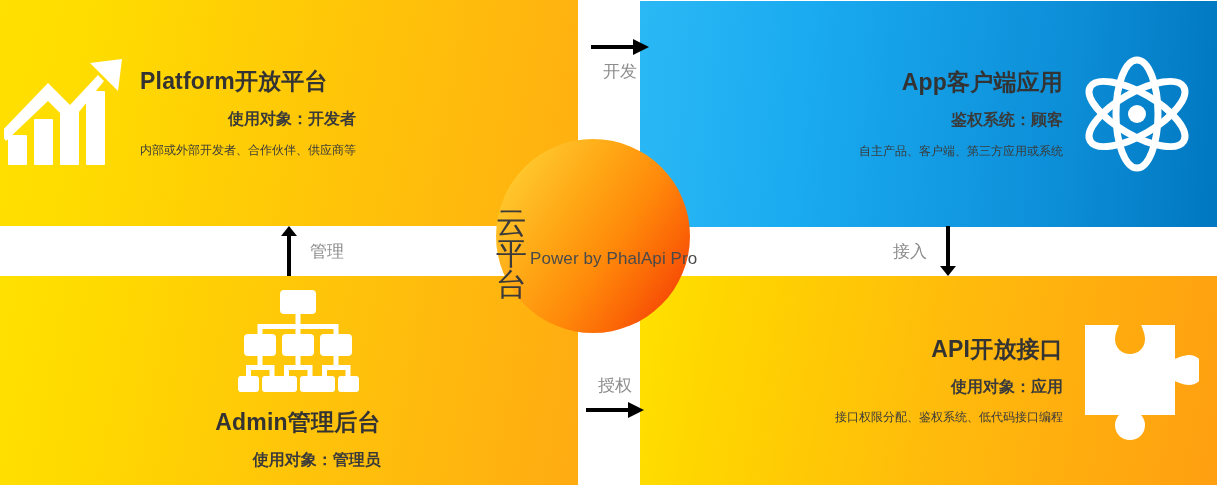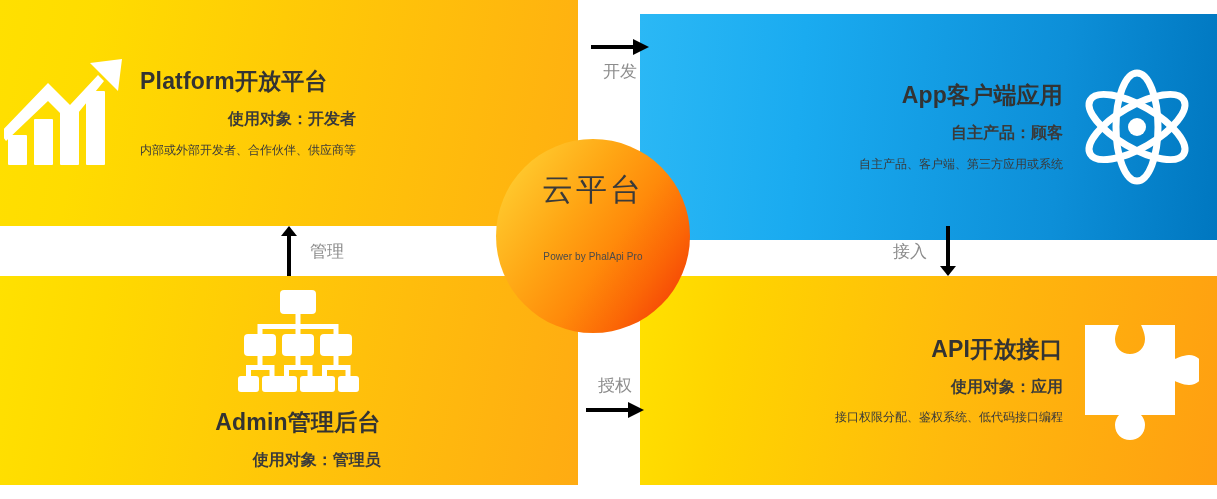--- a/index.html
+++ b/index.html
@@ -29,21 +29,21 @@
     box-sizing: border-box;
     display: flex;
     align-items: center;
   }
   .panel-tl {
     left: 0; top: 0; width: 578px; height: 226px;
     background: linear-gradient(100deg, #ffe000 0%, #ffdc00 16%, #ffc807 52%, #ffaf11 100%);
     justify-content: flex-start;
   }
   .panel-tr {
-    left: 640px; top: 14px; width: 577px; height: 226px;
+    left: 640px; top: 1px; width: 577px; height: 226px;
     background: linear-gradient(95deg, #2bb8f5 0%, #1aabf0 28%, #0d8fd8 72%, #0077c0 100%);
     justify-content: flex-end;
     padding-right: 14px;
   }
   .panel-bl {
     left: 0; top: 276px; width: 578px; height: 209px;
     background: linear-gradient(100deg, #ffe100 0%, #ffd900 18%, #ffc30a 56%, #ffab12 100%);
     justify-content: flex-start;
     padding-left: 18px;
     flex-direction: column;
@@ -110,35 +110,35 @@
     border-radius: 50%;
     background: linear-gradient(125deg,
         #ffd93b 0%,
         #ffc228 17%,
         #ffa614 38%,
         #ff8a0a 58%,
         #fb6606 76%,
         #f44106 92%,
         #f03304 100%);
     display: flex;
-    flex-direction: column;
+    flex-direction: row;
     align-items: center;
     z-index: 6;
   }
   #hub-title {
     margin-top: 35px;
     font-size: 31px;
     font-weight: normal;
     color: #3a3a3a;
     letter-spacing: 3px;
     line-height: 1;
   }
   #hub-sub {
     margin-top: 46px;
-    font-size: 10px;
+    font-size: 17px;
     color: #4a4a4a;
     letter-spacing: 0.1px;
     white-space: nowrap;
   }
 
   
   .connector {
     position: absolute;
     z-index: 4;
     display: flex;
@@ -206,21 +206,21 @@
     <div class="panel-text left-align">
       <div class="panel-title">Platform开放平台</div>
       <div class="panel-sub">使用对象：开发者</div>
       <div class="panel-desc">内部或外部开发者、合作伙伴、供应商等</div>
     </div>
   </div>
 
   <div class="panel panel-tr">
     <div class="panel-text right-align">
       <div class="panel-title">App客户端应用</div>
-      <div class="panel-sub">自主产品：顾客</div>
+      <div class="panel-sub">鉴权系统：顾客</div>
       <div class="panel-desc">自主产品、客户端、第三方应用或系统</div>
     </div>
     <div class="panel-icon">
       <svg width="124" height="124" viewBox="0 0 124 124" aria-hidden="true">
         <g fill="none" stroke="#ffffff" stroke-width="7">
           <ellipse cx="62" cy="62" rx="21" ry="54"></ellipse>
           <ellipse cx="62" cy="62" rx="21" ry="54" transform="rotate(60 62 62)"></ellipse>
           <ellipse cx="62" cy="62" rx="21" ry="54" transform="rotate(120 62 62)"></ellipse>
         </g>
         <circle cx="62" cy="62" r="9" fill="#ffffff"></circle>

